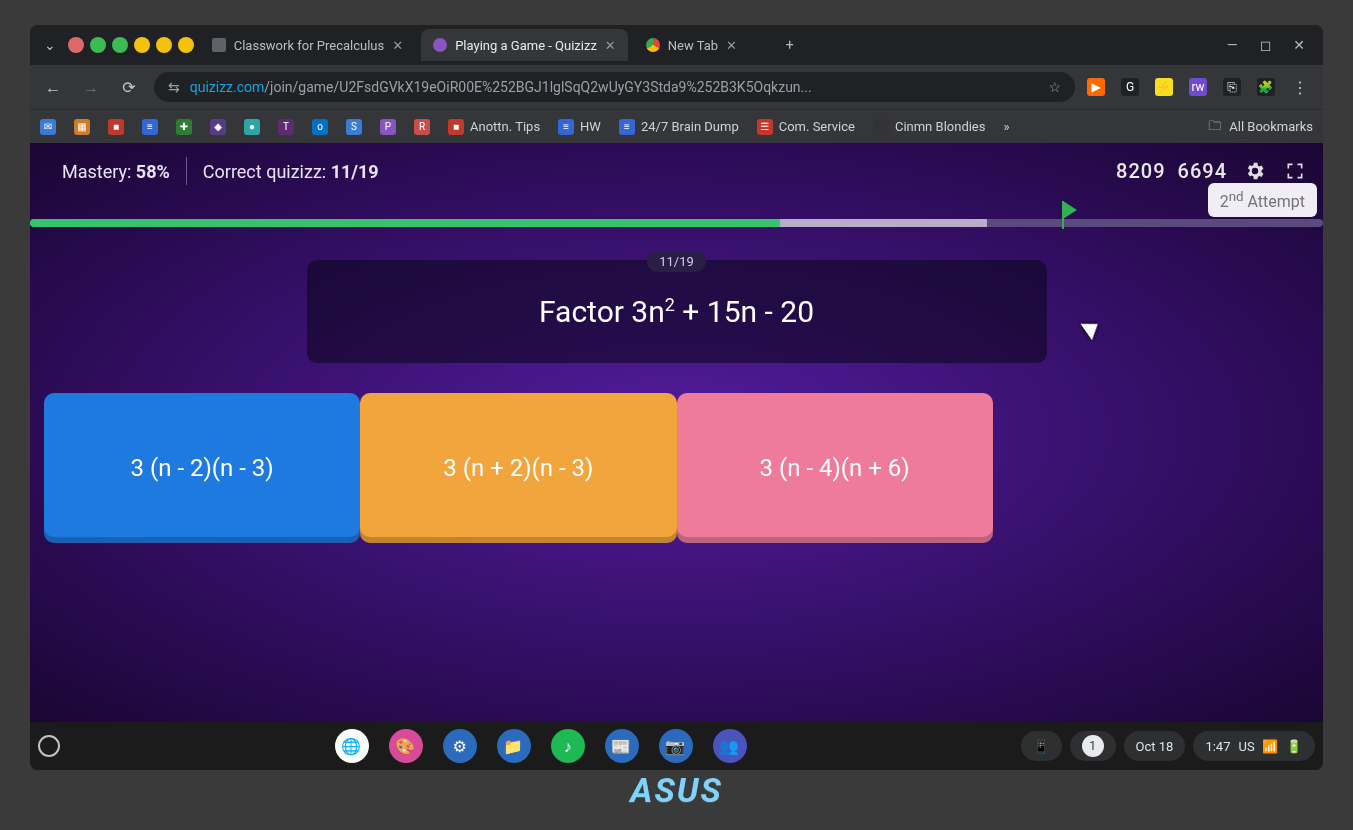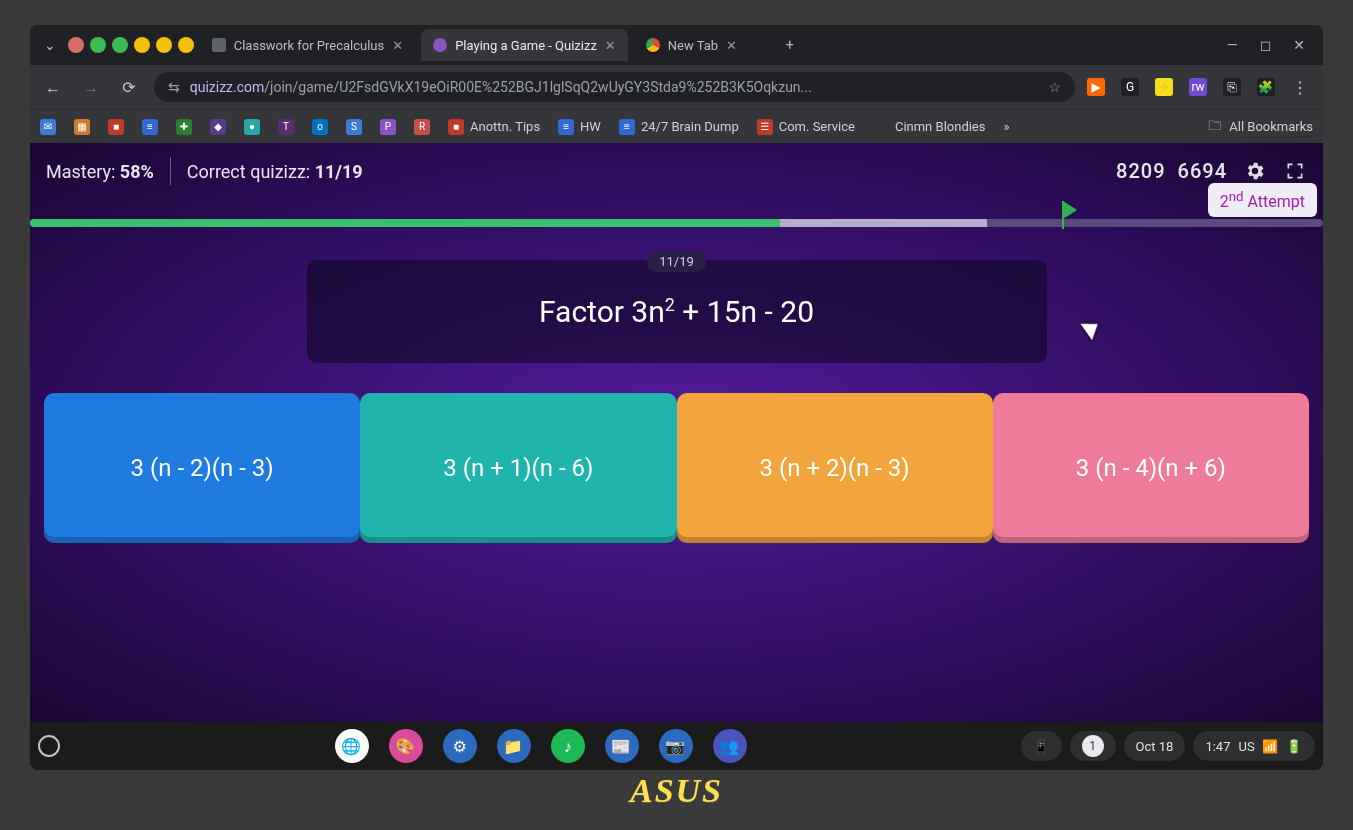--- a/index.html
+++ b/index.html
@@ -38,21 +38,21 @@
   .toolbar {
     height: 44px; background: #35363a; display: flex; align-items: center;
     gap: 12px; padding: 0 10px;
   }
   .tb-btn { color: #c7c7c7; width: 26px; text-align: center; cursor: pointer; font-size: 16px; }
   .omnibox {
     flex: 1; height: 30px; background: #202124; border-radius: 15px;
     display: flex; align-items: center; padding: 0 14px; color: #9aa0a6;
     font-size: 14px; gap: 10px; overflow: hidden; white-space: nowrap;
   }
-  .omnibox .domain { color: #c4b5fd; }
+  .omnibox .domain { color: #0ea5e9; }
   .ext-row { display: flex; gap: 16px; align-items: center; }
   .ext-ico { width: 18px; height: 18px; border-radius: 3px; display:flex;align-items:center;justify-content:center;font-size:12px;color:#fff; }
 
   
   .bmbar {
     height: 34px; background: #35363a; border-top: 1px solid #2a2b2e;
     display: flex; align-items: center; gap: 18px; padding: 0 10px;
     font-size: 13px; color: #cfd2d6; overflow: hidden;
   }
   .bm { display: flex; align-items: center; gap: 6px; cursor: pointer; white-space: nowrap; }
@@ -61,21 +61,21 @@
   .all-bm { display:flex; gap:8px; align-items:center; color:#cfd2d6; }
 
   
   .content {
     flex: 1; position: relative;
     background: radial-gradient(ellipse at center, #531c9e 0%, #2b0b55 70%, #1a0633 100%);
     display: flex; flex-direction: column;
   }
   .q-top {
     height: 56px; display: flex; align-items: center; gap: 16px;
-    padding: 0 16px; color: #e9e4f3; font-size: 18px;
+    padding: 0 16px; color: #e9e4f3; font-size: 18px; margin-left: 16px;
   }
   .q-sep { width: 1px; height: 28px; background: #6a5d8e; }
   .q-top .spacer { flex: 1; }
   .score-pair { font-size: 20px; font-weight: 500; letter-spacing: 1px; color: #e8e8e8; }
   .gear, .fs { width: 24px; height: 24px; color: #ddd; cursor: pointer; display:flex;align-items:center;justify-content:center; }
 
   
   .progress-wrap { position: relative; height: 26px; margin-top: 8px; }
   .track {
     position: absolute; left: 0; right: 0; top: 12px; height: 8px;
@@ -84,21 +84,21 @@
   .seg-green { position:absolute; left:0; top:12px; height:8px; background:#39c26d; border-radius:4px 0 0 4px; }
   .seg-grey  { position:absolute; top:12px; height:8px; background:#b8aecb; }
   .flag {
     position:absolute; top:-6px; width:0; height:0;
     border-left: 14px solid #2fb24f; border-top: 9px solid transparent; border-bottom: 9px solid transparent;
   }
   .flag::before { content:""; position:absolute; left:-15px; top:-9px; width:2px; height:28px; background:#2fb24f; }
 
   .attempt-badge {
     position: absolute; right: 6px; top: 40px;
-    background: #f0edf6; color: #a21caf; padding: 6px 12px; border-radius: 6px;
+    background: #f0edf6; color: #737373; padding: 6px 12px; border-radius: 6px;
     font-size: 16px;
   }
 
   
   .question-area { display:flex; flex-direction:column; align-items:center; margin-top: 18px; }
   .q-counter {
     background: #2a1d46; color: #d6cce8; font-size: 13px; padding: 3px 12px;
     border-radius: 10px; margin-bottom: -12px; z-index: 2;
   }
   .q-card {
@@ -145,23 +145,22 @@
   
   .fake-cursor {
     position:absolute; width:0;height:0;
     border-left:14px solid #fff; border-top:10px solid transparent; border-bottom:10px solid transparent;
     transform: rotate(-35deg);
     filter: drop-shadow(0 0 2px #000);
   }
 
   .asus {
     position:absolute; left:50%; bottom:20px; transform:translateX(-50%);
-    color:#fde047; font-size:34px; font-weight:bold; letter-spacing:2px; font-style:italic;
+    color:#7dd3fc; font-size:34px; font-weight:bold; letter-spacing:2px; font-style:italic;
     text-shadow: 0 1px 0 #555;
-    font-family: Liberation Serif, serif;
   }
 </style>
 </head>
 <body>
 
 <div class="bezel">
   <div class="screen">
 
     <div class="tabstrip">
       <span class="caret">⌄</span>
@@ -317,21 +316,20 @@
 
       <div class="question-area">
         <div class="q-counter">11/19</div>
         <div class="q-card">
           <span>Factor 3n</span><sup>2</sup><span> + 15n - 20</span>
         </div>
       </div>
 
       <div class="answers" id="answers">
           <div class="ans" style="background: rgb(31, 122, 224);">3 (n - 2)(n - 3)</div>
-          <div class="ans" style="background: rgb(31, 181, 173);">3 (n + 1)(n - 6)</div>
           <div class="ans" style="background: rgb(242, 165, 60);">3 (n + 2)(n - 3)</div>
           <div class="ans" style="background: rgb(239, 123, 154);">3 (n - 4)(n + 6)</div>
         </div>
 
 
       <div class="fake-cursor" style="left:1055px; top:175px;"></div>
     </div>
 
     <div class="shelf">
       <div class="launcher"></div>

